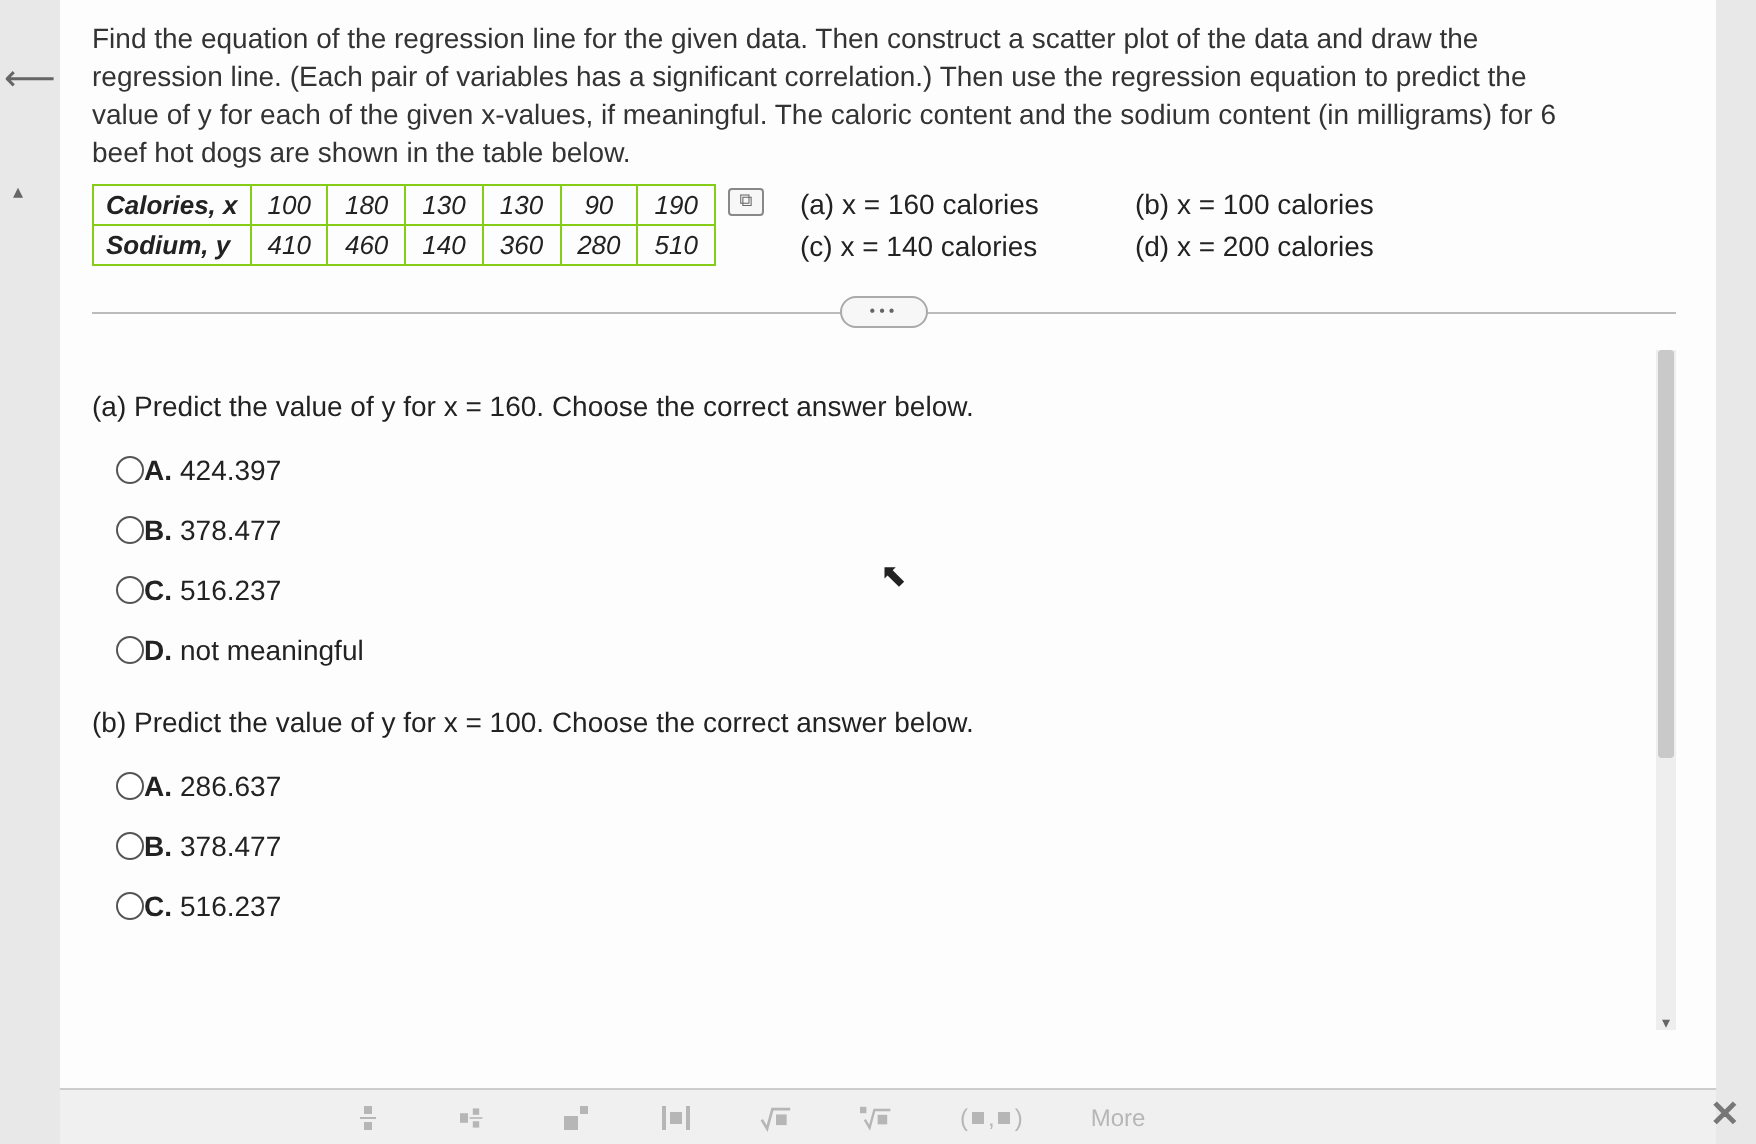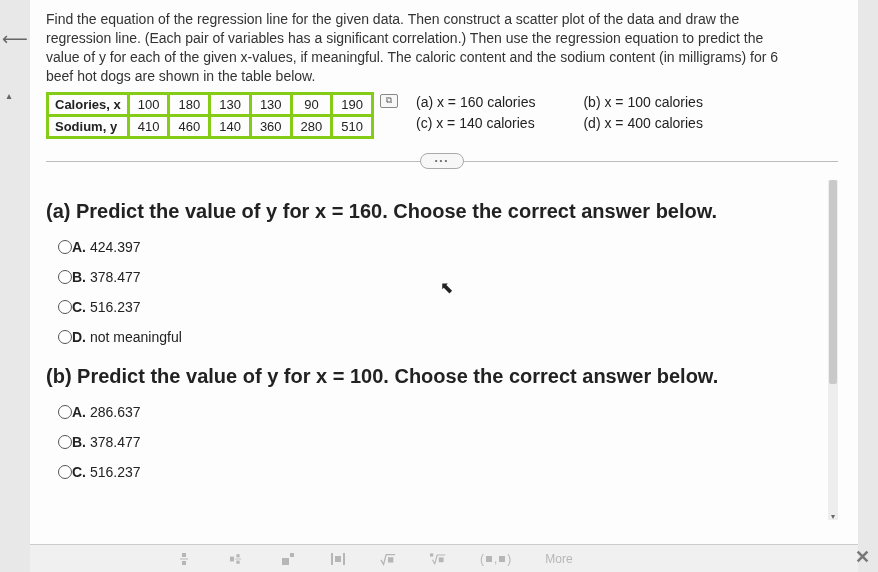--- a/index.html
+++ b/index.html
@@ -28,24 +28,25 @@
       display: flex;
       align-items: flex-start;
       gap: 18px;
       margin-top: 6px;
     }
     table.data {
       border-collapse: collapse;
       font-size: 13px;
     }
     table.data td {
-      border: 3px solid #84cc16;
+      border: 1px solid #84cc16;
       padding: 2px 8px;
       text-align: center;
       white-space: nowrap;
+      font-style: italic;
     }
     table.data td.hdr {
       text-align: left;
       font-weight: bold;
       padding: 2px 6px;
     }
     .pop-icon {
       width: 18px; height: 14px;
       border: 1px solid #888;
       border-radius: 2px;
@@ -92,21 +93,21 @@
       color: #666;
       cursor: pointer;
     }
     .scroll-area {
       position: relative;
       height: 340px;
       overflow: hidden;
       padding-right: 14px;
     }
     .question-block { margin-top: 20px; }
-    .q-text { font-size: 20px; margin-bottom: 16px; font-weight: bold; }
+    .q-text { font-size: 14px; margin-bottom: 16px; }
     .options { margin-left: 12px; }
     .opt {
       display: flex;
       align-items: center;
       margin-bottom: 14px;
       font-size: 14px;
     }
     .radio {
       width: 14px; height: 14px;
       border: 1.5px solid #555;
@@ -215,21 +216,21 @@
     </tbody>
       </table>
     <div class="pop-icon">⧉</div>
     <div class="subparts">
       <div class="col">
         <div>(a) x = 160 calories</div>
         <div>(c) x = 140 calories</div>
       </div>
       <div class="col">
         <div>(b) x = 100 calories</div>
-        <div>(d) x = 400 calories</div>
+        <div>(d) x = 200 calories</div>
       </div>
     </div>
   </div>
 
   <div class="divider-wrap">
     <hr class="divider">
     <div class="pill">•••</div>
   </div>
 
   <div class="scroll-area">

